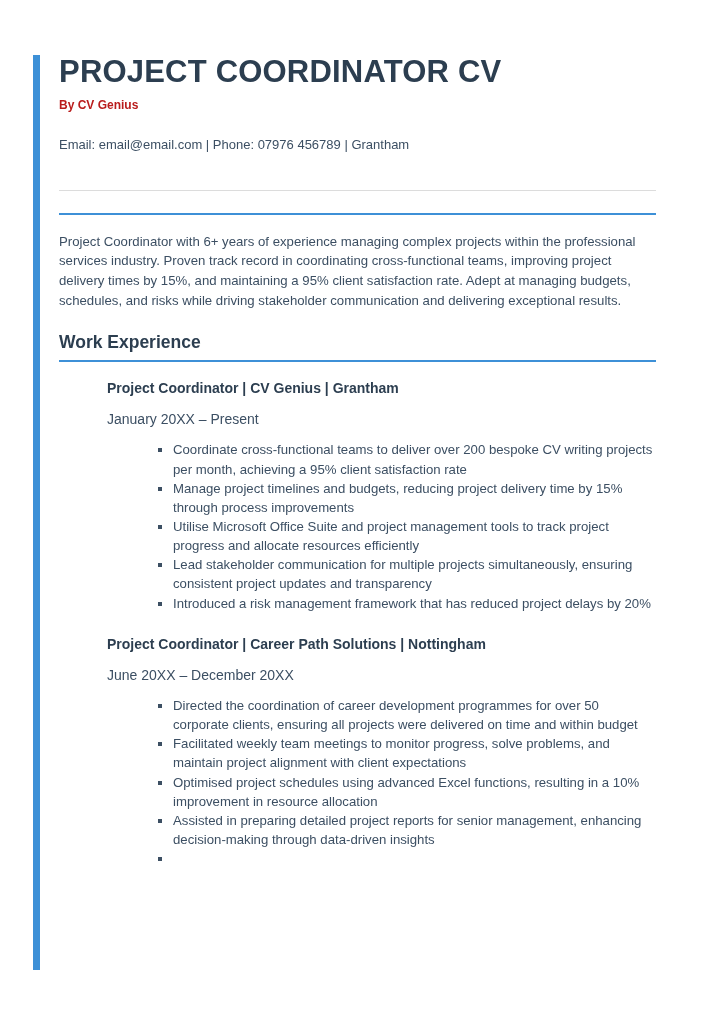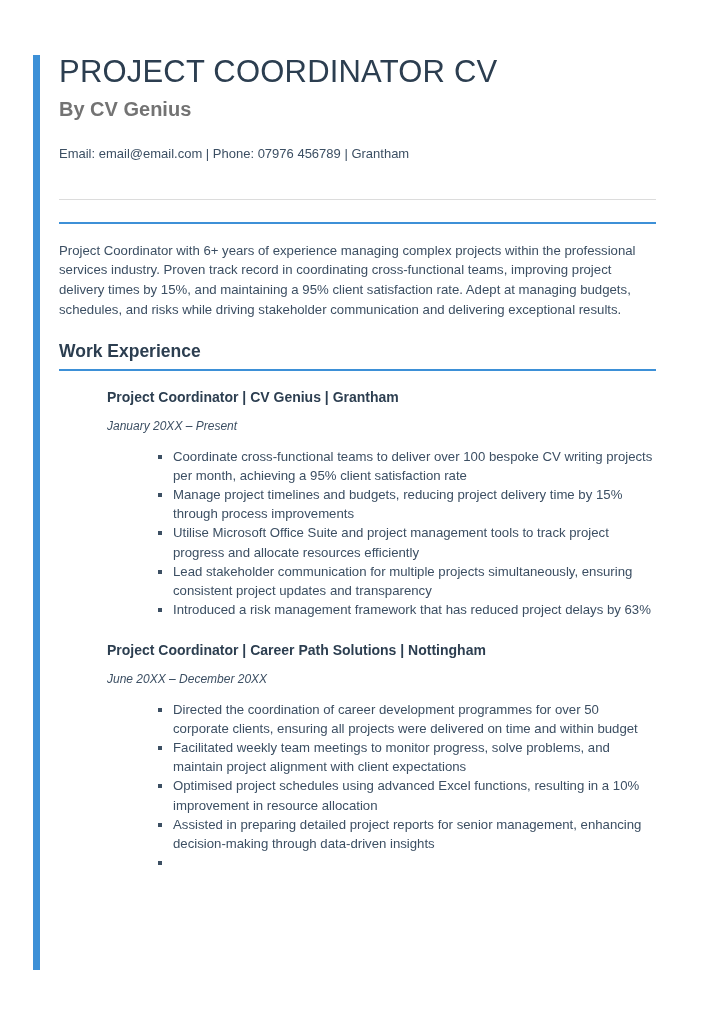--- a/index.html
+++ b/index.html
@@ -35,31 +35,31 @@
   .content {
     position: absolute;
     left: 59px;
     top: 55px;
     width: 597px;
   }
 
   
   .cv-title {
     font-size: 31px;
-    font-weight: normal;
+    font-weight: bold;
     color: #2c3e50;
     letter-spacing: 0.2px;
     line-height: 1.12;
     margin: 0 0 8px 0;
   }
 
   .cv-byline {
-    font-size: 20px;
-    font-weight: bold;
-    color: #737373;
+    font-size: 12px;
+    font-weight: bold;
+    color: #b91c1c;
     margin: 0 0 24px 0;
   }
 
   .cv-contact {
     font-size: 13px;
     color: #3c4f63;
     margin: 0;
     line-height: 1.4;
   }
 
@@ -109,22 +109,21 @@
     margin-top: 22px;
   }
   .job-title {
     font-size: 14px;
     font-weight: bold;
     color: #2c3e50;
     margin: 0 0 13px 0;
     line-height: 1.3;
   }
   .job-dates {
-    font-size: 12px;
-    font-style: italic;
+    font-size: 14px;
     color: #3c4f63;
     margin: 0 0 12px 0;
     line-height: 1.3;
   }
 
   .bullets {
     list-style: none;
     margin: 0;
     padding: 0;
   }
@@ -174,25 +173,25 @@
 
     <div class="section">
       <h2 class="section-heading">Work Experience</h2>
       <hr class="section-rule">
       <div class="section-body">
 
         <div class="job">
           <div class="job-title">Project Coordinator | CV Genius | Grantham</div>
           <div class="job-dates">January 20XX – Present</div>
           <ul class="bullets">
-            <li class="bullet">Coordinate cross-functional teams to deliver over 100 bespoke CV writing projects per month, achieving a 95% client satisfaction rate</li>
+            <li class="bullet">Coordinate cross-functional teams to deliver over 200 bespoke CV writing projects per month, achieving a 95% client satisfaction rate</li>
             <li class="bullet">Manage project timelines and budgets, reducing project delivery time by 15% through process improvements</li>
             <li class="bullet">Utilise Microsoft Office Suite and project management tools to track project progress and allocate resources efficiently</li>
             <li class="bullet">Lead stakeholder communication for multiple projects simultaneously, ensuring consistent project updates and transparency</li>
-            <li class="bullet">Introduced a risk management framework that has reduced project delays by 63%</li>
+            <li class="bullet">Introduced a risk management framework that has reduced project delays by 20%</li>
           </ul>
         </div>
 
         <div class="job">
           <div class="job-title">Project Coordinator | Career Path Solutions | Nottingham</div>
           <div class="job-dates">June 20XX – December 20XX</div>
           <ul class="bullets">
             <li class="bullet">Directed the coordination of career development programmes for over 50 corporate clients, ensuring all projects were delivered on time and within budget</li>
             <li class="bullet">Facilitated weekly team meetings to monitor progress, solve problems, and maintain project alignment with client expectations</li>
             <li class="bullet">Optimised project schedules using advanced Excel functions, resulting in a 10% improvement in resource allocation</li>

